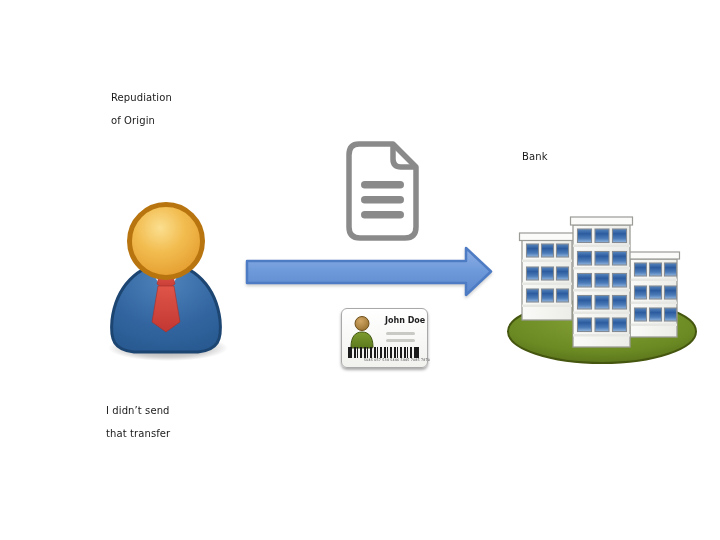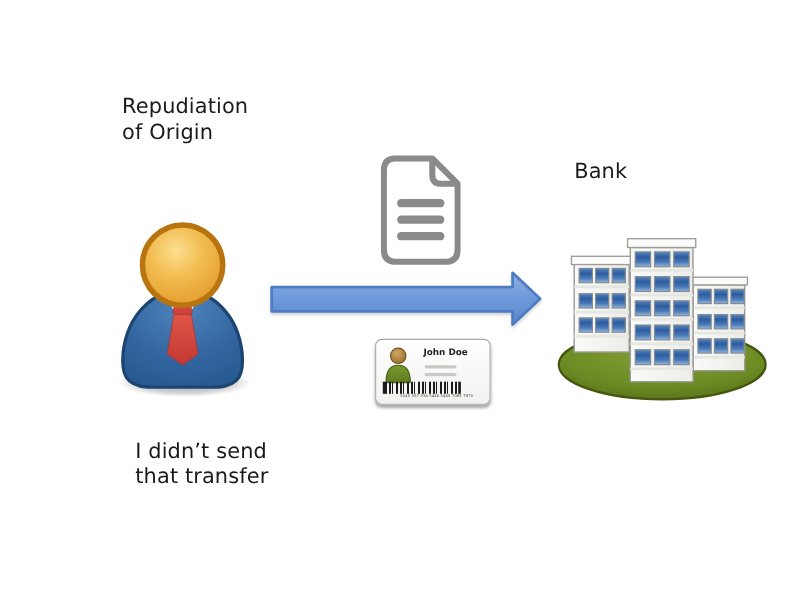--- a/index.html
+++ b/index.html
@@ -1,34 +1,34 @@
 <!DOCTYPE html>
 <html><head>
 <meta charset="utf-8">
 <style>
   html,body{margin:0;padding:0;background:#ffffff;}
   .slide{
     position:relative;width:720px;height:540px;background:#ffffff;overflow:hidden;
     font-family:"DejaVu Sans","Liberation Sans",sans-serif;
   }
   .label{
-    position:absolute;font-size:19px;line-height:23px;color:#1a1a1a;
+    position:absolute;font-size:10px;line-height:23px;color:#1a1a1a;
     white-space:pre-line;letter-spacing:0.1px;
   }
   .threat-label{left:111px;top:86px;}
-  .quote-label{left:123px;top:399px;}
+  .quote-label{left:106px;top:399px;}
   .bank-label{left:522px;top:145px;}
   .abs{position:absolute;}
 
   
   .arrow-svg{left:244px;top:243px;filter:drop-shadow(0 2px 1.5px rgba(120,120,120,0.35));}
 
   
   .id-card{
-    position:absolute;left:341px;top:308px;width:105px;height:60px;
+    position:absolute;left:341px;top:308px;width:87px;height:60px;
     background:linear-gradient(#ffffff, #f1f1ee);
     border:1.5px solid #a9a9a9;border-radius:6px;
     box-shadow:0 2px 3px rgba(0,0,0,0.35);
     box-sizing:border-box;
   }
   .card-name{position:absolute;left:43px;top:7px;font-size:8px;font-weight:bold;color:#1f1f1f;white-space:nowrap;}
   .card-line{position:absolute;height:3px;background:#c9c9c5;border-radius:1.5px;}
   .card-line1{left:44px;top:23px;width:29px;}
   .card-line2{left:44px;top:30px;width:29px;}
   .barcode{

